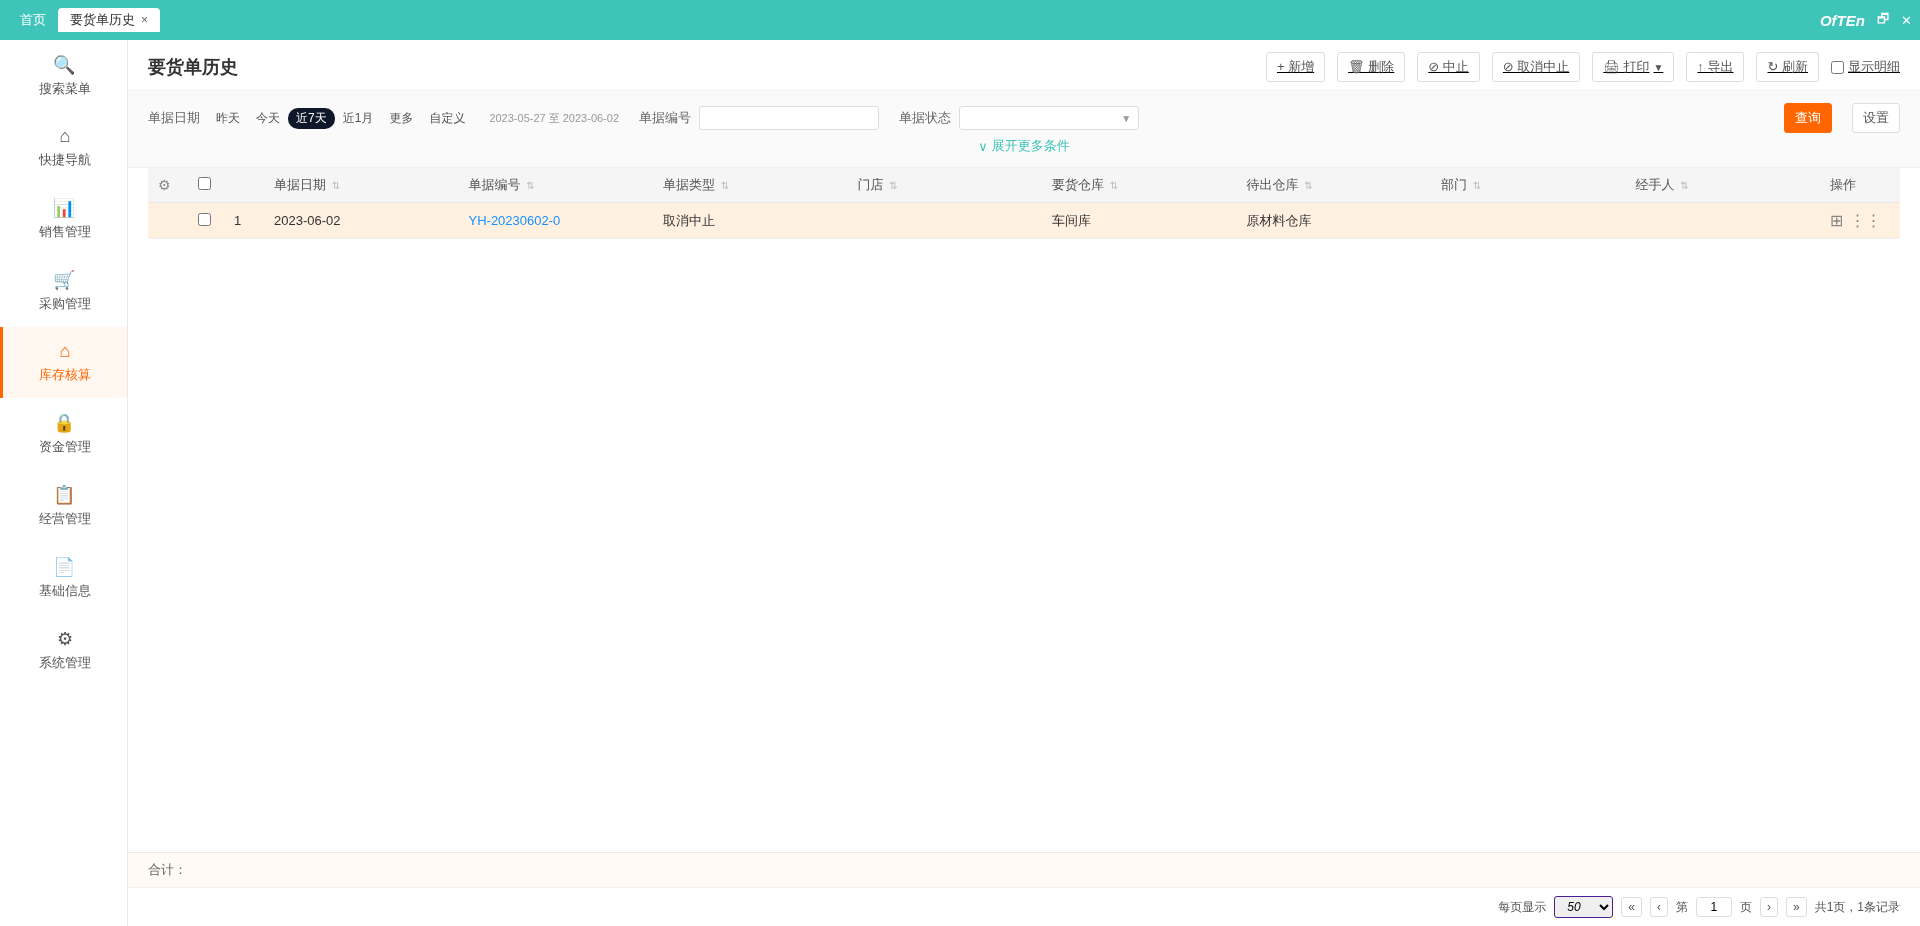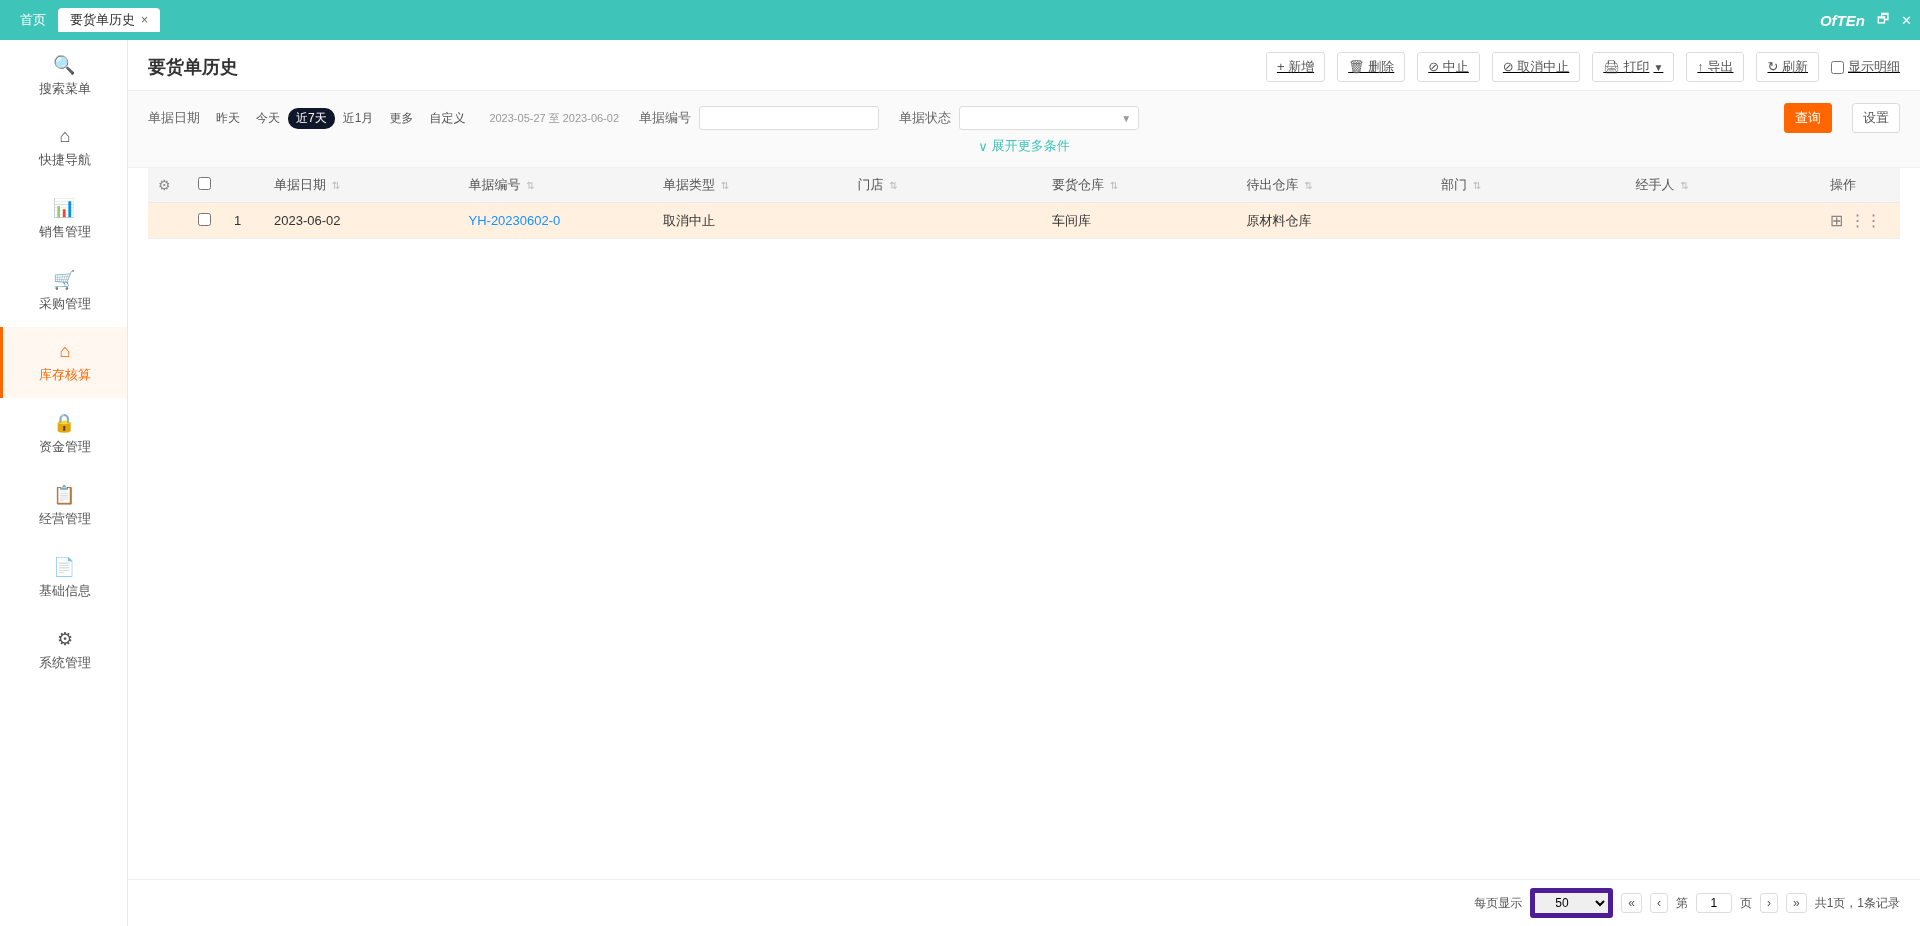--- a/index.html
+++ b/index.html
@@ -273,24 +273,25 @@
       display: flex;
       align-items: center;
       justify-content: flex-end;
       padding: 8px 20px;
       gap: 8px;
       border-top: 1px solid #f0f0f0;
       background: #fff;
     }
     .pagination-info { color: #555; font-size: 12px; }
     .page-size-select {
-      border: 5px solid #4c1d95;
+      border: 1px solid #4c1d95;
       border-radius: 3px;
-      padding: 2px 16px;
-      font-size: 12px;
+      padding: 2px 8px;
+      font-size: 12px;
+      font-style: italic;
     }
     .page-btn {
       border: 1px solid #ddd;
       background: #fff;
       border-radius: 3px;
       padding: 2px 6px;
       cursor: pointer;
       font-size: 12px;
       color: #555;
     }
@@ -520,20 +521,23 @@
               <div class="action-icons">
                 <span class="action-icon" title="查看">⊞</span>
                 <span class="action-icon" title="更多">⋮⋮</span>
               </div>
             </td>
           </tr>
         </tbody>
       </table>
     </div>
 
+    <div class="table-footer">
+      <span class="footer-label">合计：</span>
+    </div>
 
     <div class="pagination-bar">
       <span class="pagination-info">每页显示</span>
       <select class="page-size-select">
         <option value="50" selected="">50</option>
         <option value="100">100</option>
         <option value="200">200</option>
       </select>
       <button class="page-btn">«</button>
       <button class="page-btn">‹</button>

